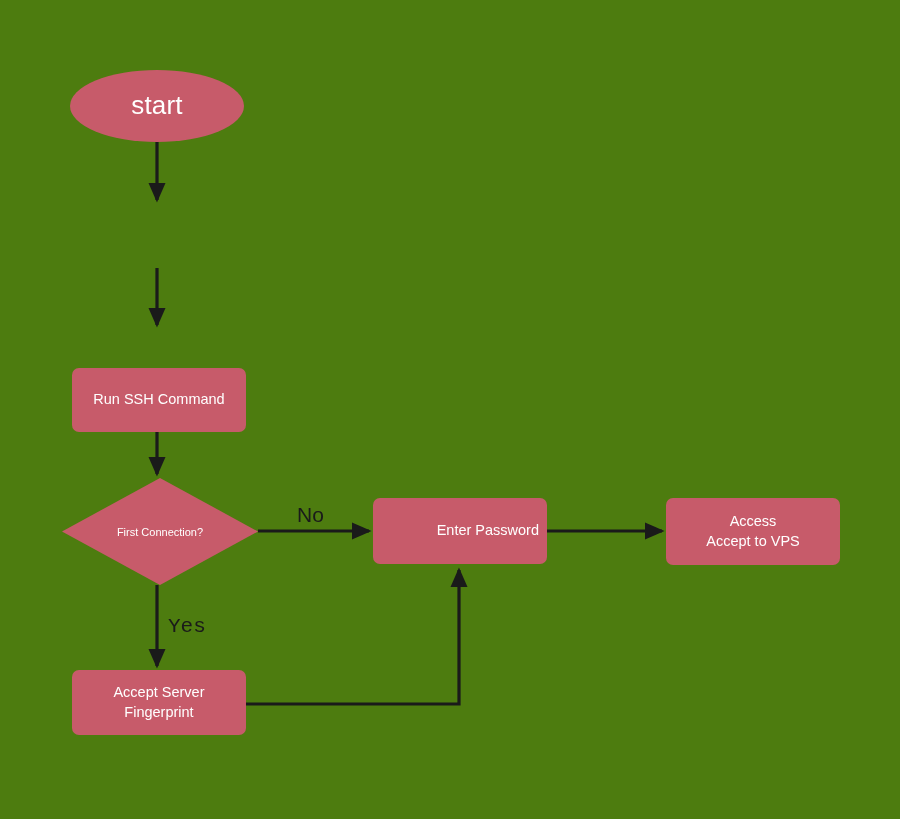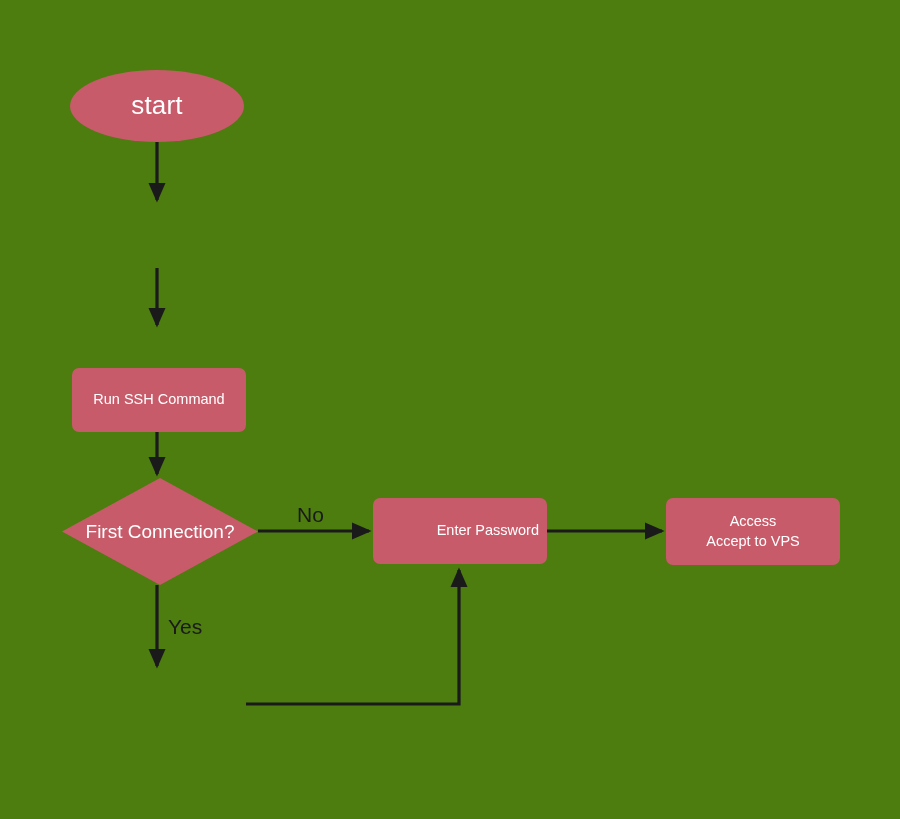--- a/index.html
+++ b/index.html
@@ -50,21 +50,21 @@
     background: #c75b6a;
     clip-path: polygon(50% 0%, 100% 50%, 50% 100%, 0% 50%);
   }
   .node-decision-label {
     position: absolute;
     inset: 0;
     display: flex;
     align-items: center;
     justify-content: center;
     color: #ffffff;
-    font-size: 19px;
+    font-size: 11px;
     text-align: center;
   }
   .edge-label {
     position: absolute;
     font-size: 21px;
     color: #1a1a1a;
     white-space: nowrap;
     z-index: 4;
   }
   #edges {
@@ -123,18 +123,24 @@
     <span>Enter Password</span>
   </div>
 
   <div class="node node-process" style="left:666px; top:498px; width:174px; height:67px;">
     <span>
       <span class="br">Access</span>
       <span class="br">Accept to VPS</span>
     </span>
   </div>
 
+  <div class="node node-process" style="left:72px; top:670px; width:174px; height:65px;">
+    <span>
+      <span class="br">Accept Server</span>
+      <span class="br">Fingerprint</span>
+    </span>
+  </div>
 
   <div class="edge-label" style="left:297px; top:503px;">No</div>
 
-  <div class="edge-label" style="left:168px; top:615px;">Yes</div>
+  <div class="edge-label" style="left:168px; top:615px;font-family:Liberation Mono, monospace;">Yes</div>
 
 </div>
 
 </body></html>

